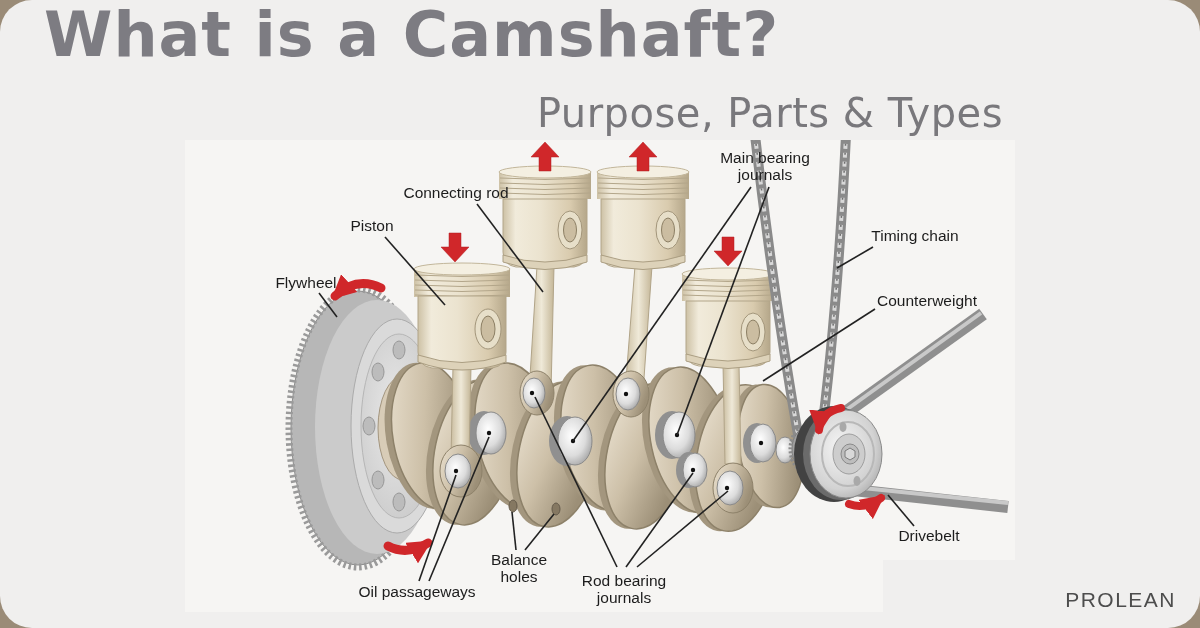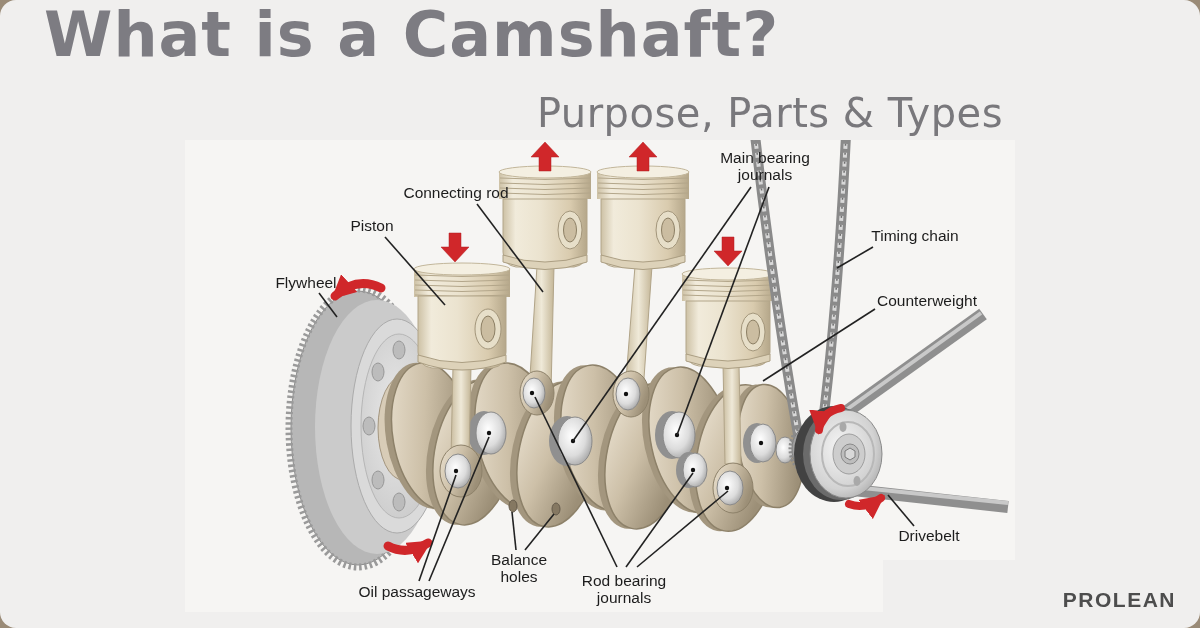--- a/index.html
+++ b/index.html
@@ -1,23 +1,23 @@
 <!DOCTYPE html>
 <html><head>
 <meta charset="utf-8">
 <style>
   html,body{margin:0;padding:0;width:1200px;height:628px;overflow:hidden;
     font-family:"Liberation Sans",sans-serif;background:#9a8b77;}
-  .card{position:absolute;inset:0;background:#f0efee;border-radius:16px;overflow:hidden;}
+  .card{position:absolute;inset:0;background:#f0efee;border-radius:32px;overflow:hidden;}
   .title{position:absolute;left:44px;top:-4px;font-family:"DejaVu Sans",sans-serif;
     font-weight:bold;font-size:62px;line-height:1.25;letter-spacing:1px;color:#7d7c82;}
   .subtitle{position:absolute;top:90px;right:197px;font-family:"DejaVu Sans",sans-serif;
     font-weight:normal;font-size:40px;color:#79787c;letter-spacing:0.5px;}
   .brand{position:absolute;right:24px;bottom:16px;font-size:21px;color:#4d4d4d;
-    letter-spacing:1.5px;font-weight:bold;}
+    letter-spacing:1.5px;font-weight:normal;}
   svg.diagram{position:absolute;left:185px;top:140px;}
   .lbl{font-family:"Liberation Sans",sans-serif;font-size:15.5px;fill:#1c1c1c;}
   .leader{stroke:#222;stroke-width:1.6;fill:none;}
   .dot{fill:#111;}
   .lobe{fill:url(#gLobe);stroke:#8d8169;stroke-width:1.5;}
   .lobeback{fill:#a3967e;stroke:none;}
   .jback{fill:#909090;}
   .jface{fill:url(#gJournal);stroke:#8a8a8a;stroke-width:1;}
   .rod{fill:url(#gRod);stroke:#b1a488;stroke-width:1;}
   .redarrow{stroke:#d0272a;stroke-width:9;fill:none;stroke-linecap:round;}

